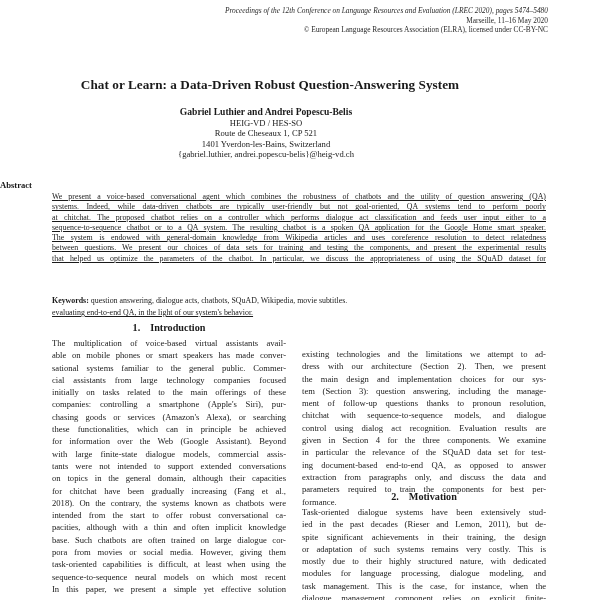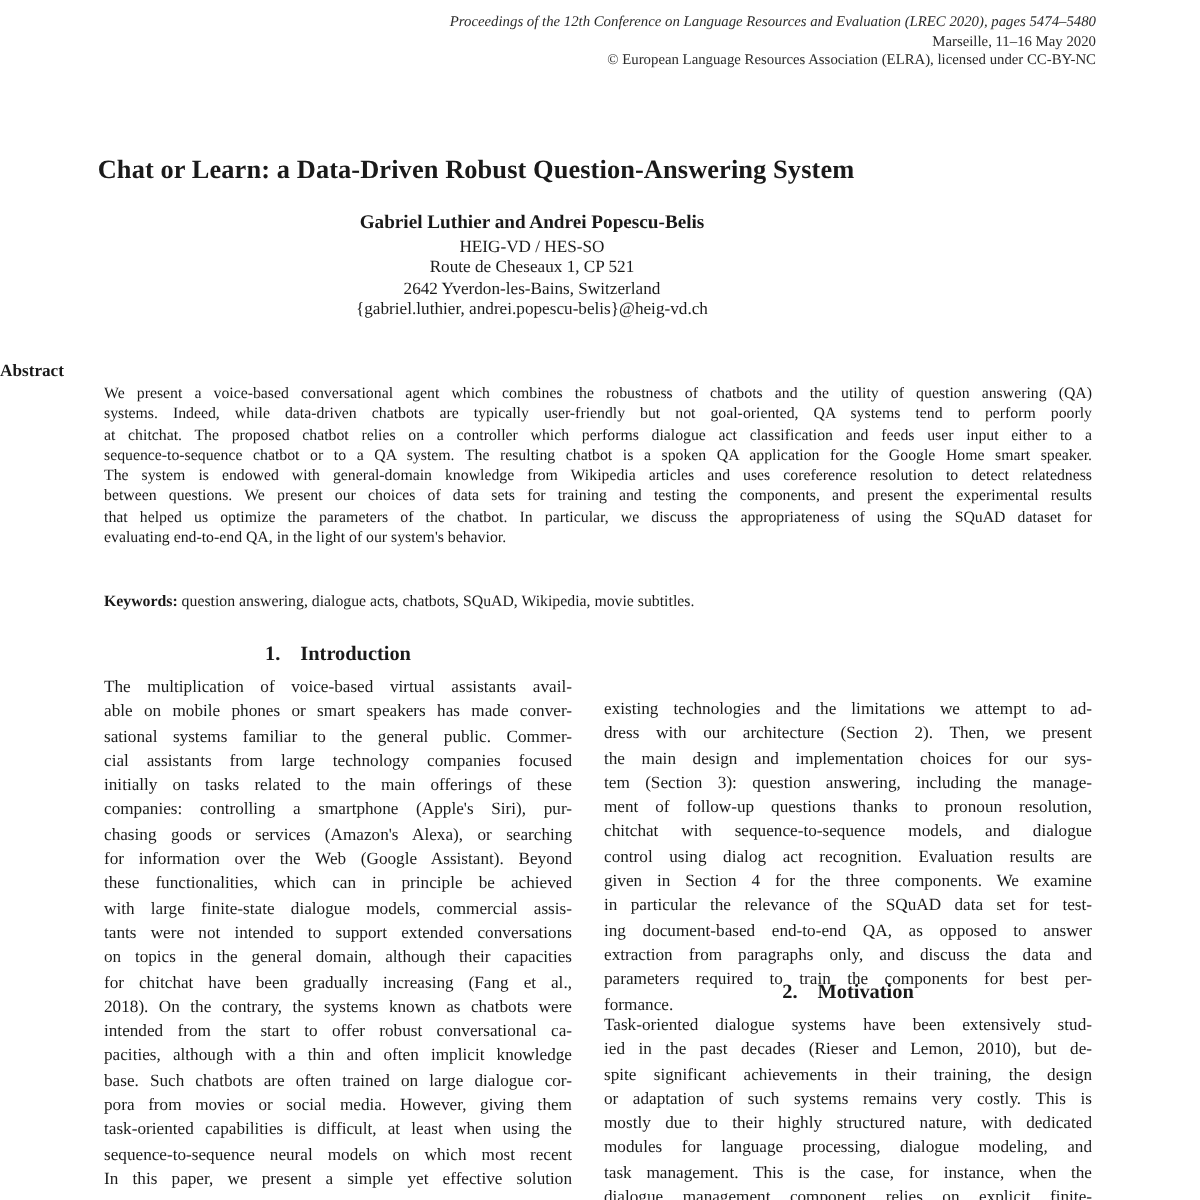--- a/index.html
+++ b/index.html
@@ -27,20 +27,21 @@
   .header-note .proc { font-style: italic; }
   .title {
     position: absolute;
     left: 0;
     width: 476px;
     top: 77px;
     text-align: center;
     font-weight: bold;
     font-size: 13.2px;
     letter-spacing: 0.05px;
+    padding-left: 32px;
   }
   .authors-block {
     position: absolute;
     left: 0;
     width: 532px;
     top: 106px;
     text-align: center;
     font-size: 8.6px;
     line-height: 10.4px;
   }
@@ -66,22 +67,23 @@
     font-size: 7.9px;
     line-height: 10.3px;
     text-align: justify;
   }
   .abstract-body .line {
     display: block;
     text-align: justify;
     text-align-last: justify;
     white-space: nowrap;
     overflow: hidden;
-  }
-  .abstract-body .line.last { text-align-last: left; }
+    text-decoration: underline;
+  }
+  .abstract-body .line.last { text-align-last: left; margin-top: 44px; }
   .keywords {
     position: absolute;
     left: 52px;
     top: 296px;
     font-size: 7.9px;
   }
   .keywords .kw-label { font-weight: bold; }
   .col {
     position: absolute;
     top: 320px;
@@ -123,21 +125,21 @@
   <div>Marseille, 11–16 May 2020</div>
   <div>© European Language Resources Association (ELRA), licensed under CC-BY-NC</div>
 </div>
 
 <div class="title">Chat or Learn: a Data-Driven Robust Question-Answering System</div>
 
 <div class="authors-block">
   <div class="names">Gabriel Luthier and Andrei Popescu-Belis</div>
   <div>HEIG-VD / HES-SO</div>
   <div>Route de Cheseaux 1, CP 521</div>
-  <div>2642 Yverdon-les-Bains, Switzerland</div>
+  <div>1401 Yverdon-les-Bains, Switzerland</div>
   <div>{gabriel.luthier, andrei.popescu-belis}@heig-vd.ch</div>
 </div>
 
 <div class="abstract-heading">Abstract</div>
 <div class="abstract-body">
   <span class="line">We present a voice-based conversational agent which combines the robustness of chatbots and the utility of question answering (QA)</span>
   <span class="line">systems.  Indeed, while data-driven chatbots are typically user-friendly but not goal-oriented, QA systems tend to perform poorly</span>
   <span class="line">at chitchat.  The proposed chatbot relies on a controller which performs dialogue act classification and feeds user input either to a</span>
   <span class="line">sequence-to-sequence chatbot or to a QA system. The resulting chatbot is a spoken QA application for the Google Home smart speaker.</span>
   <span class="line">The system is endowed with general-domain knowledge from Wikipedia articles and uses coreference resolution to detect relatedness</span>
@@ -155,22 +157,22 @@
     <span class="num">1.</span><span>Introduction</span>
   </div>
   <div class="para">
     <span class="line">The multiplication of voice-based virtual assistants avail-</span>
     <span class="line">able on mobile phones or smart speakers has made conver-</span>
     <span class="line">sational systems familiar to the general public.  Commer-</span>
     <span class="line">cial assistants from large technology companies focused</span>
     <span class="line">initially on tasks related to the main offerings of these</span>
     <span class="line">companies:  controlling a smartphone (Apple's Siri), pur-</span>
     <span class="line">chasing goods or services (Amazon's Alexa), or searching</span>
+    <span class="line">these functionalities, which can in principle be achieved</span>
     <span class="line">for information over the Web (Google Assistant).  Beyond</span>
-    <span class="line">these functionalities, which can in principle be achieved</span>
     <span class="line">with large finite-state dialogue models, commercial assis-</span>
     <span class="line">tants were not intended to support extended conversations</span>
     <span class="line">on topics in the general domain, although their capacities</span>
     <span class="line">for chitchat have been gradually increasing (Fang et al.,</span>
     <span class="line">2018). On the contrary, the systems known as chatbots were</span>
     <span class="line">intended from the start to offer robust conversational ca-</span>
     <span class="line">pacities, although with a thin and often implicit knowledge</span>
     <span class="line">base. Such chatbots are often trained on large dialogue cor-</span>
     <span class="line">pora from movies or social media.  However, giving them</span>
     <span class="line">task-oriented capabilities is difficult, at least when using the</span>
@@ -196,21 +198,21 @@
     <span class="line last">formance.</span>
   </div>
 </div>
 
 <div class="right-sec2">
   <div class="section-heading">
     <span class="num">2.</span><span>Motivation</span>
   </div>
   <div class="para">
     <span class="line">Task-oriented dialogue systems have been extensively stud-</span>
-    <span class="line">ied in the past decades (Rieser and Lemon, 2010), but de-</span>
+    <span class="line">ied in the past decades (Rieser and Lemon, 2011), but de-</span>
     <span class="line">spite significant achievements in their training, the design</span>
     <span class="line">or adaptation of such systems remains very costly.  This is</span>
     <span class="line">mostly due to their highly structured nature, with dedicated</span>
     <span class="line">modules for language processing, dialogue modeling, and</span>
     <span class="line">task management.  This is the case, for instance, when the</span>
     <span class="line">dialogue management component relies on explicit finite-</span>
   </div>
 </div>
 
 </body></html>

